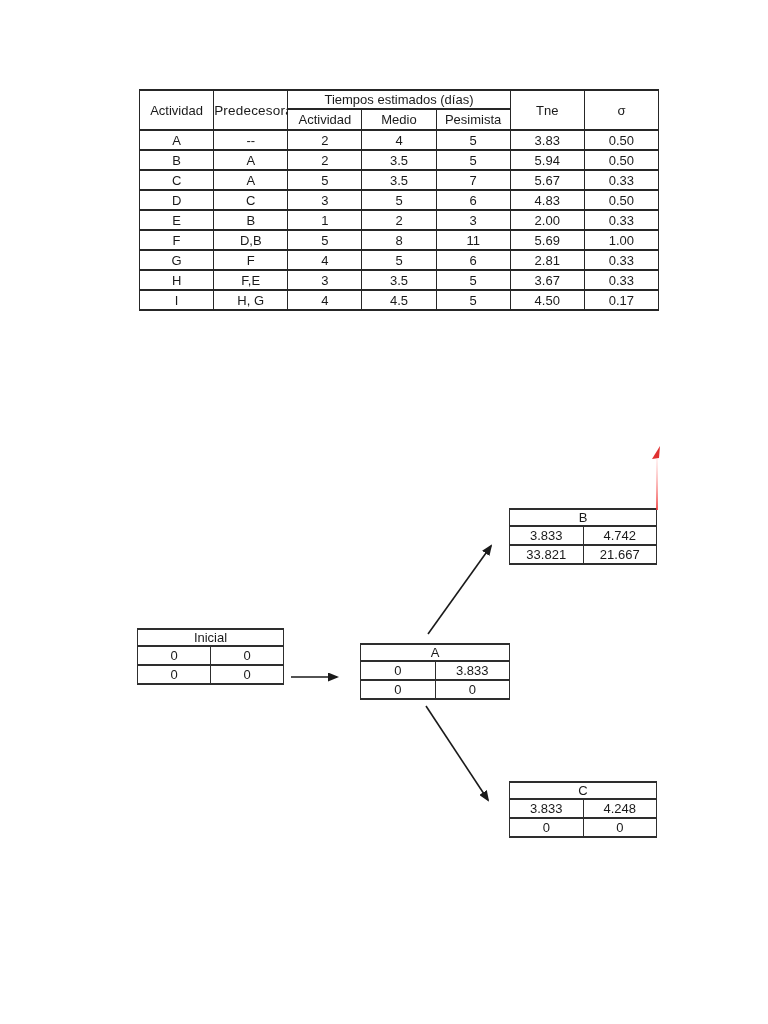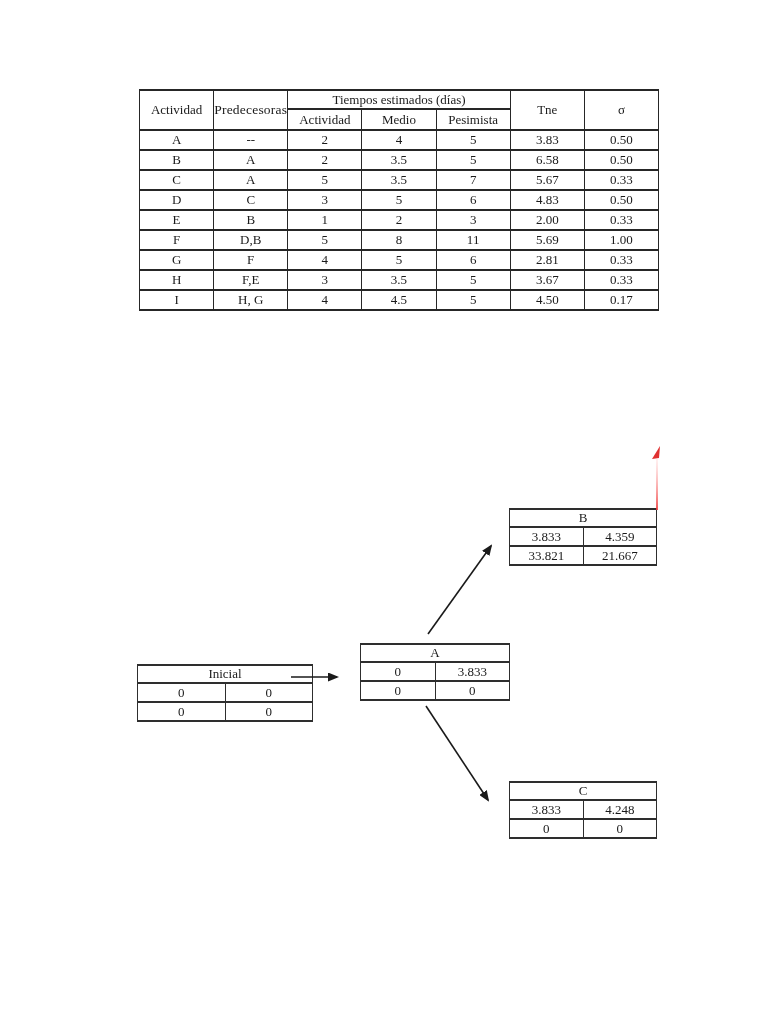--- a/index.html
+++ b/index.html
@@ -3,21 +3,21 @@
 <meta charset="utf-8">
 <style>
   html, body { margin:0; padding:0; }
   body {
     width:768px; height:1024px; background:#ffffff;
     font-family:"Liberation Sans", sans-serif; color:#1a1a1a;
   }
   .page { position:relative; width:768px; height:1024px; overflow:hidden; background:#ffffff; }
 
   
-  table { border-collapse:collapse; table-layout:fixed;font-family:Liberation Serif, serif; }
+  table { border-collapse:collapse; table-layout:fixed; }
   .main-table {
     position:absolute; left:139px; top:89px; width:520px;
     font-size:13px;
   }
   .main-table th, .main-table td {
     border:1px solid #262626; border-top-width:2px; border-bottom-width:2px;
     text-align:center; vertical-align:middle; font-weight:400;
     padding:0; overflow:hidden; white-space:nowrap;
   }
   .main-table tr.h1 th { height:17px; }
@@ -29,21 +29,21 @@
   .node {
     position:absolute; font-size:13px;
   }
   .node th, .node td {
     border:1px solid #2e2e2e; border-top-width:2px; border-bottom-width:2px;
     text-align:center; vertical-align:middle; font-weight:400; padding:0;
     overflow:hidden; white-space:nowrap;
   }
   .node th { height:14px; }
   .node td { height:17px;text-align:center; }
-  #node-inicial { left:137px; top:664px; width:176px; }
+  #node-inicial { left:137px; top:628px; width:147px; }
   #node-a       { left:360px; top:643px; width:150px; }
   #node-b       { left:509px; top:508px; width:148px; }
   #node-c       { left:509px; top:781px; width:148px; }
 
   
   .overlay { position:absolute; left:0; top:0; pointer-events:none; }
   .arrow { stroke:#1a1a1a; stroke-width:1.6; marker-end:url(#ah); }
 </style>
 </head>
 <body>
@@ -81,21 +81,21 @@
       <td>5</td>
       <td>3.83</td>
       <td>0.50</td>
     </tr>
     <tr>
       <td>B</td>
       <td>A</td>
       <td>2</td>
       <td>3.5</td>
       <td>5</td>
-      <td>6.58</td>
+      <td>5.94</td>
       <td>0.50</td>
     </tr>
     <tr>
       <td>C</td>
       <td>A</td>
       <td>5</td>
       <td>3.5</td>
       <td>7</td>
       <td>5.67</td>
       <td>0.33</td>
@@ -189,21 +189,21 @@
   </tbody>
     </table>
 
   <table class="node" id="node-b">
     <tbody>
         <tr>
           <th colspan="2">B</th>
         </tr>
     <tr>
       <td>3.833</td>
-      <td>4.359</td>
+      <td>4.742</td>
     </tr>
     <tr>
       <td>33.821</td>
       <td>21.667</td>
     </tr>
   </tbody>
     </table>
 
   <table class="node" id="node-c">
     <tbody>

